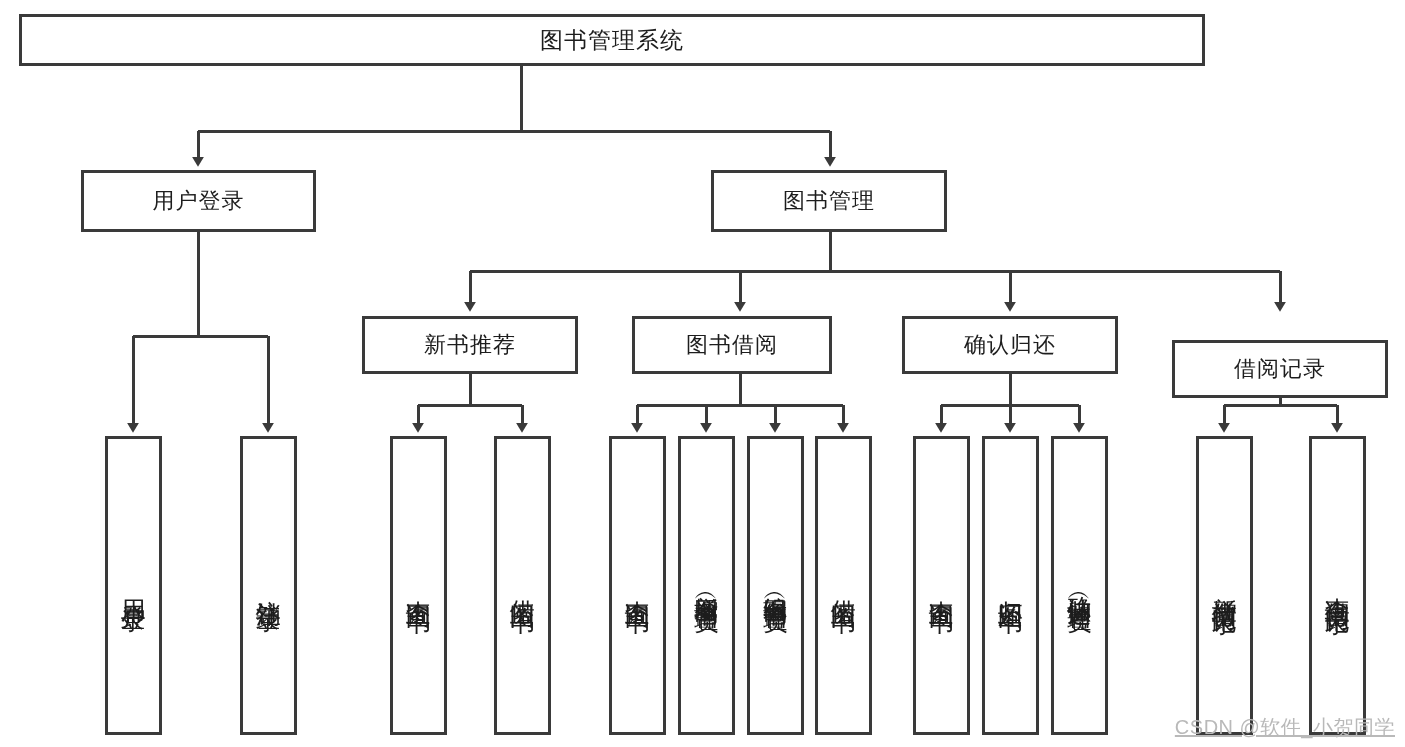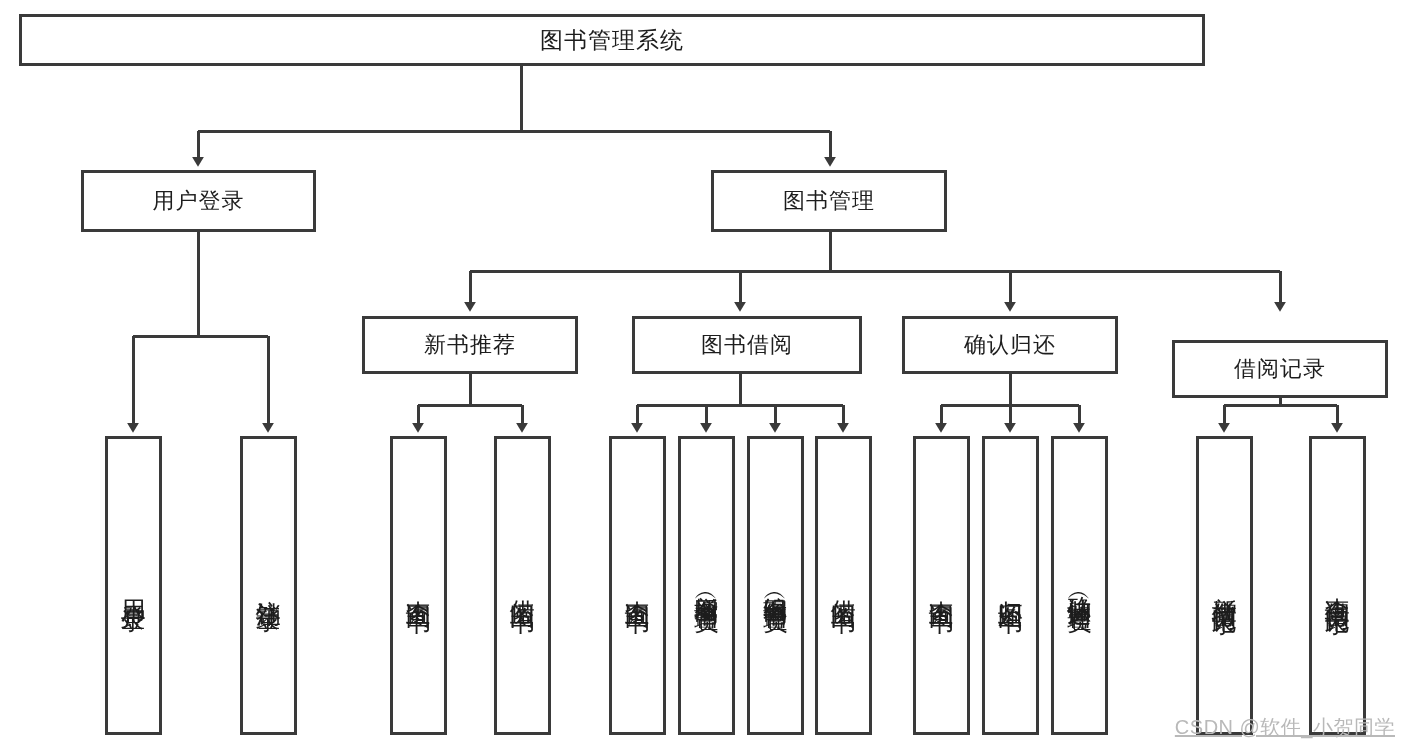--- a/index.html
+++ b/index.html
@@ -85,21 +85,21 @@
   <div class="node" style="left:81px;top:170px;width:235px;height:62px;">
     <span class="lbl">用户登录</span>
   </div>
   <div class="node" style="left:711px;top:170px;width:236px;height:62px;">
     <span class="lbl">图书管理</span>
   </div>
 
   <div class="node" style="left:362px;top:316px;width:216px;height:58px;">
     <span class="lbl">新书推荐</span>
   </div>
-  <div class="node" style="left:632px;top:316px;width:230px;height:58px;">
+  <div class="node" style="left:632px;top:316px;width:200px;height:58px;">
     <span class="lbl">图书借阅</span>
   </div>
   <div class="node" style="left:902px;top:316px;width:216px;height:58px;">
     <span class="lbl">确认归还</span>
   </div>
   <div class="node" style="left:1172px;top:316px;width:216px;height:58px;margin-top:24px;">
     <span class="lbl">借阅记录</span>
   </div>
 
   <div class="node leaf" style="left:105px;top:436px;width:57px;height:299px;">

